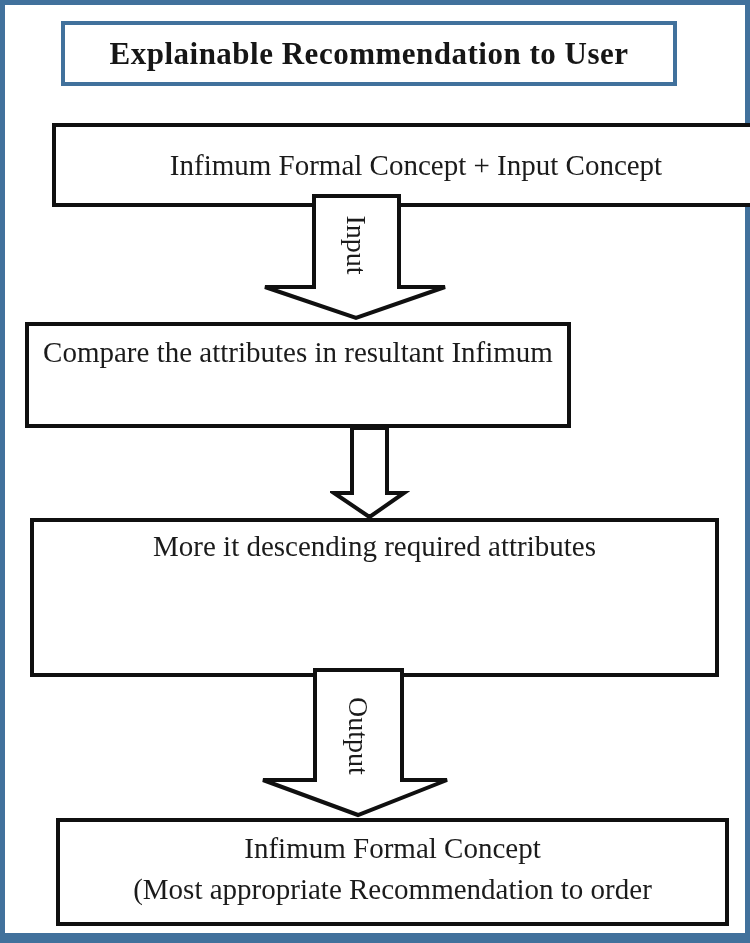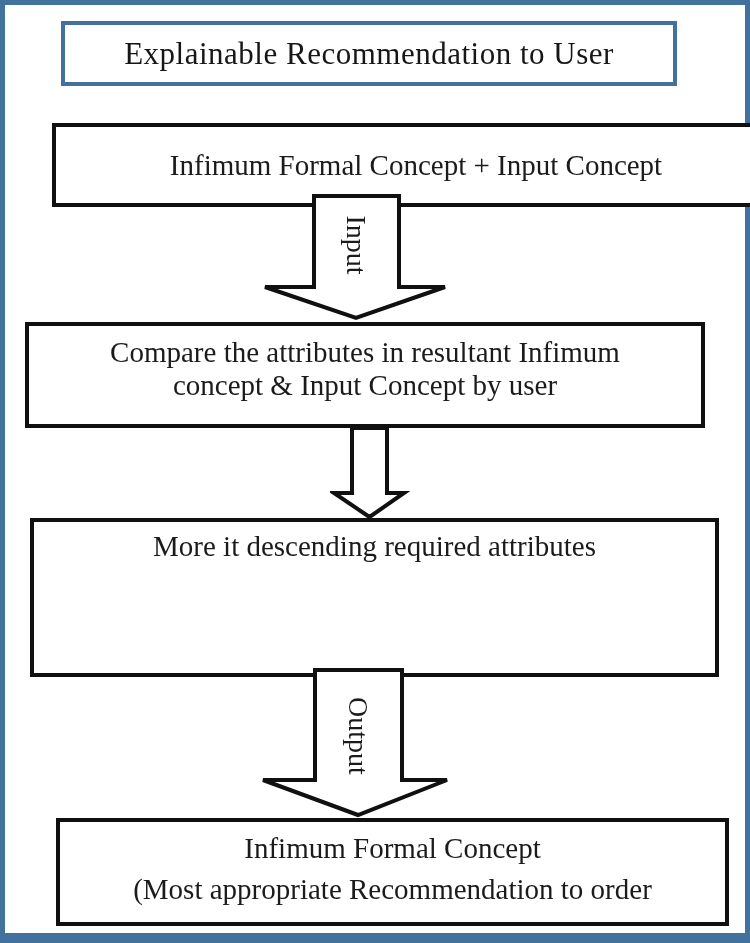--- a/index.html
+++ b/index.html
@@ -3,25 +3,25 @@
 <meta charset="utf-8">
 <style>
   html,body{margin:0;padding:0;background:#ffffff;}
   body{width:750px;height:943px;position:relative;overflow:hidden;
        font-family:"Liberation Serif","DejaVu Serif",serif;color:#1b1b1b;}
   .frame{position:absolute;left:0;top:0;width:750px;height:943px;
          border:5px solid #41719c;border-bottom-width:10px;box-sizing:border-box;}
   .titlebox{position:absolute;left:61px;top:21px;width:616px;height:65px;
             border:4px solid #41719c;box-sizing:border-box;background:#fff;
             display:flex;align-items:center;justify-content:center;}
-  .titlebox span{font-weight:normal;font-size:31px;letter-spacing:0.5px;color:#161616;}
+  .titlebox span{font-weight:bold;font-size:31px;letter-spacing:0.5px;color:#161616;}
   .fbox{position:absolute;background:#fff;border:4px solid #101010;box-sizing:border-box;
         font-size:29px;line-height:33px;text-align:center;}
   .box1{left:52px;top:123px;width:728px;height:84px;padding-top:21px;line-height:34px;}
-  .box2{left:25px;top:322px;width:680px;height:106px;padding-top:10px;}
+  .box2{left:25px;top:322px;width:546px;height:106px;padding-top:10px;}
   .box3{left:30px;top:518px;width:689px;height:159px;line-height:49px;}
   .box3 .l1{text-align:left;padding-left:26px;}
   .box4{left:40px;top:818px;width:673px;height:108px;padding-top:6px;line-height:41px;margin-left:16px;}
   .arrow{position:absolute;}
   .vlabel{position:absolute;font-size:28px;white-space:nowrap;color:#1b1b1b;
           transform:translate(-50%,-50%) rotate(90deg);}
   .line{display:block;}
 </style>
 </head>
 <body>
@@ -36,21 +36,20 @@
   <span class="line">Infimum Formal Concept + Input Concept</span>
 </div>
 
 <svg class="arrow" style="left:260px;top:192px;" width="190" height="130" viewBox="0 0 190 130">
   <polygon points="54,4 139,4 139,95 185,95 96,126 5,95 54,95" fill="#ffffff" stroke="#101010" stroke-width="4" stroke-linejoin="miter"></polygon>
 </svg>
 <div class="vlabel" style="left:356px;top:245px;">Input</div>
 
 <div class="fbox box2">
   <span class="line">Compare the attributes in resultant Infimum</span>
-  <span class="line">concept &amp; Input Concept by user</span>
 </div>
 
 <svg class="arrow" style="left:330px;top:426px;" width="80" height="94" viewBox="0 0 80 94">
   <polygon points="22,2 57,2 57,67 74,67 39.5,91 4,67 22,67" fill="#ffffff" stroke="#101010" stroke-width="4" stroke-linejoin="miter"></polygon>
 </svg>
 
 <div class="fbox box3">
   <span class="line">More it descending required attributes</span>
 </div>
 

